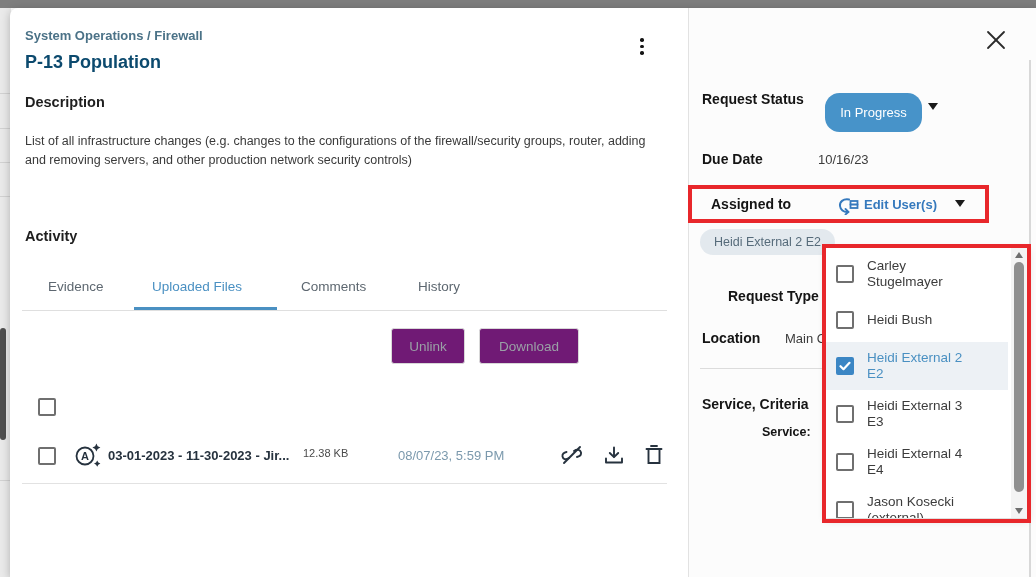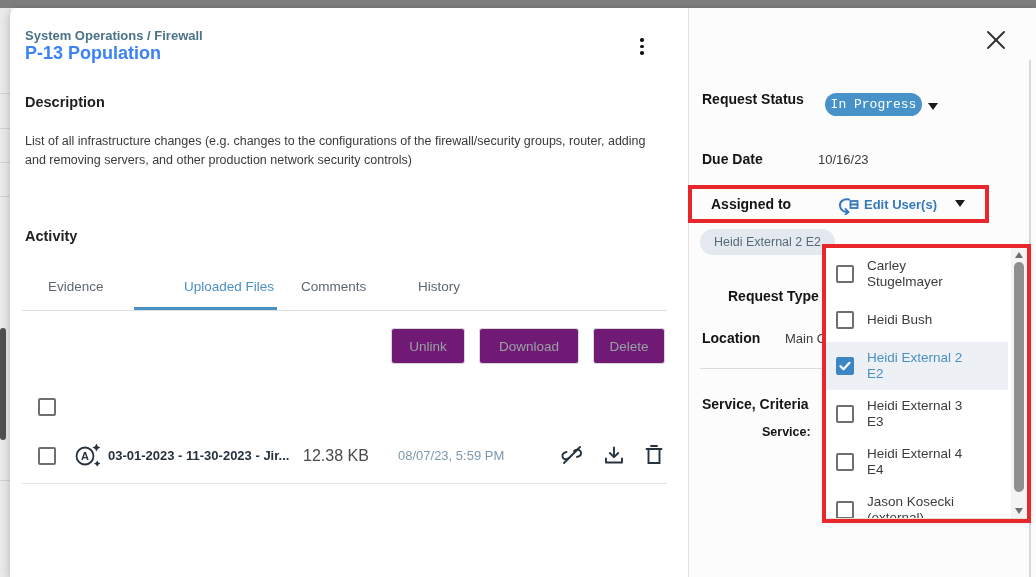--- a/index.html
+++ b/index.html
@@ -13,49 +13,49 @@
   .bg-line{left:0;width:10px;height:1px;background:#d2d2d2;}
   .bg-thumb{left:0;top:328px;width:6px;height:112px;background:#4f4f4f;border-radius:3px;}
 
   .modal{left:10px;top:8px;width:1026px;height:569px;background:#fff;
          border-top-left-radius:8px;box-shadow:0 2px 10px rgba(0,0,0,.25);}
 
   
   .breadcrumb{left:25px;top:28px;font-size:13px;font-weight:bold;color:var(--breadcrumb-slate,#4b7287);}
   .kebab{left:634px;top:38px;width:16px;height:22px;display:flex;flex-direction:column;align-items:center;gap:3px;cursor:pointer;}
   .kebab i{width:3.5px;height:3.5px;border-radius:50%;background:#141414;}
-  .page-title{left:25px;top:43px;font-size:18px;font-weight:bold;color:#3b82f6;}
+  .page-title{left:25px;top:52px;font-size:18px;font-weight:bold;color:#0c4a6e;}
   .sec-head{font-size:14.5px;font-weight:bold;color:#1f1f1f;}
   .desc-text{left:25px;top:132px;width:632px;font-size:12.5px;color:#3a3a3a;line-height:1.5;}
 
   .tab{top:279px;font-size:13.5px;color:#5d6770;cursor:pointer;}
-  .tab.active{color:var(--accent-blue,#4a90c2);margin-left:32px;}
+  .tab.active{color:var(--accent-blue,#4a90c2);}
   .tab-underline{left:134px;top:307px;width:143px;height:3px;background:var(--accent-blue,#4a90c2);}
   .tabs-divider{left:22px;top:310px;width:645px;height:1px;background:#dfdfdf;}
 
   .btn{top:328px;height:34px;background:#701a75;border:1px solid #d8d8d8;border-radius:3px;
        color:#9aa0a6;font-size:13.5px;display:flex;align-items:center;justify-content:center;
        font-family:"Liberation Sans",sans-serif;}
   .cbx{width:18px;height:18px;border:2px solid #6f6f6f;border-radius:2px;background:#fff;box-sizing:border-box;}
   .cbx.on{background:#3b86c4;border-color:#3b86c4;display:flex;align-items:center;justify-content:center;}
 
   .file-name{left:108px;top:448px;font-size:13px;font-weight:bold;color:#26323e;}
-  .file-size{left:303px;top:447px;font-size:16px;color:#4a4a4a;}
+  .file-size{left:303px;top:447px;font-size:11px;color:#4a4a4a;}
   .file-date{left:398px;top:448px;font-size:13px;color:var(--date-blue,#7b99ad);}
   .row-divider{left:22px;top:483px;width:645px;height:1px;background:#e2e2e2;}
   .icon-btn{cursor:pointer;}
 
   
   .panel{left:688px;top:8px;width:348px;height:569px;background:#fcfcfc;border-left:1px solid #e2e2e2;box-sizing:border-box;}
   .panel-scroll{left:1029px;top:60px;width:2px;height:517px;background:#d8d8d8;}
   .close-x{left:985px;top:29px;width:22px;height:22px;cursor:pointer;}
   .plabel{font-size:14px;font-weight:bold;color:#141414;}
   .pvalue{font-size:13px;color:#3c3c3c;}
-  .badge{left:825px;top:93px;width:97px;height:23px;border-radius:14.5px;background:var(--badge-blue,#4793c9);
-         color:#fff;font-size:13px;display:flex;align-items:center;justify-content:center;cursor:pointer;font-family:Liberation Mono, monospace;}
+  .badge{left:825px;top:93px;width:97px;height:39px;border-radius:14.5px;background:var(--badge-blue,#4793c9);
+         color:#fff;font-size:13px;display:flex;align-items:center;justify-content:center;cursor:pointer;}
   .caret{width:0;height:0;border-left:5.5px solid transparent;border-right:5.5px solid transparent;border-top:7px solid #1a1a1a;}
   .edit-users{left:864px;top:197px;font-size:13px;font-weight:bold;color:var(--link-blue,#3579bd);cursor:pointer;}
   .chip{left:700px;top:229px;height:26px;padding:0 14px;border-radius:13px;background:#e3e9ee;
         display:flex;align-items:center;font-size:12.5px;color:#566b7a;}
   .panel-divider{left:700px;top:368px;width:288px;height:1px;background:#dcdcdc;}
 
   
   .dropdown{left:826px;top:248px;width:202px;height:270px;background:#fff;overflow:hidden;
             box-shadow:0 2px 8px rgba(0,0,0,.18);z-index:5;}
   .dd-list{position:absolute;left:0;top:2px;width:182px;}
@@ -105,21 +105,20 @@
 
   <div class="abs tab" style="left:48px;">Evidence</div>
   <div class="abs tab active" style="left:152px;">Uploaded Files</div>
   <div class="abs tab" style="left:301px;">Comments</div>
   <div class="abs tab" style="left:418px;">History</div>
   <div class="abs tab-underline"></div>
   <div class="abs tabs-divider"></div>
 
   <div class="abs btn" style="left:391px;width:72px;">Unlink</div>
   <div class="abs btn" style="left:479px;width:98px;">Download</div>
-  <div class="abs btn" style="left:593px;width:70px;">Delete</div>
 
   <div class="abs cbx" style="left:38px;top:398px;"></div>
 
   <div class="abs cbx" style="left:38px;top:447px;"></div>
 
   <span class="abs" style="left:74px;top:442px;">
     <svg width="30" height="28" viewBox="0 0 30 28">
       <circle cx="11" cy="14" r="8.5" fill="none" stroke="#26323e" stroke-width="1.8"></circle>
       <text x="11" y="18" text-anchor="middle" font-size="11" font-weight="bold" fill="#26323e" font-family="Liberation Sans,sans-serif">A</text>
       <path d="M23 2 L24.6 5.4 L28 7 L24.6 8.6 L23 12 L21.4 8.6 L18 7 L21.4 5.4 Z" fill="#26323e" transform="scale(0.8) translate(5,0)"></path>

